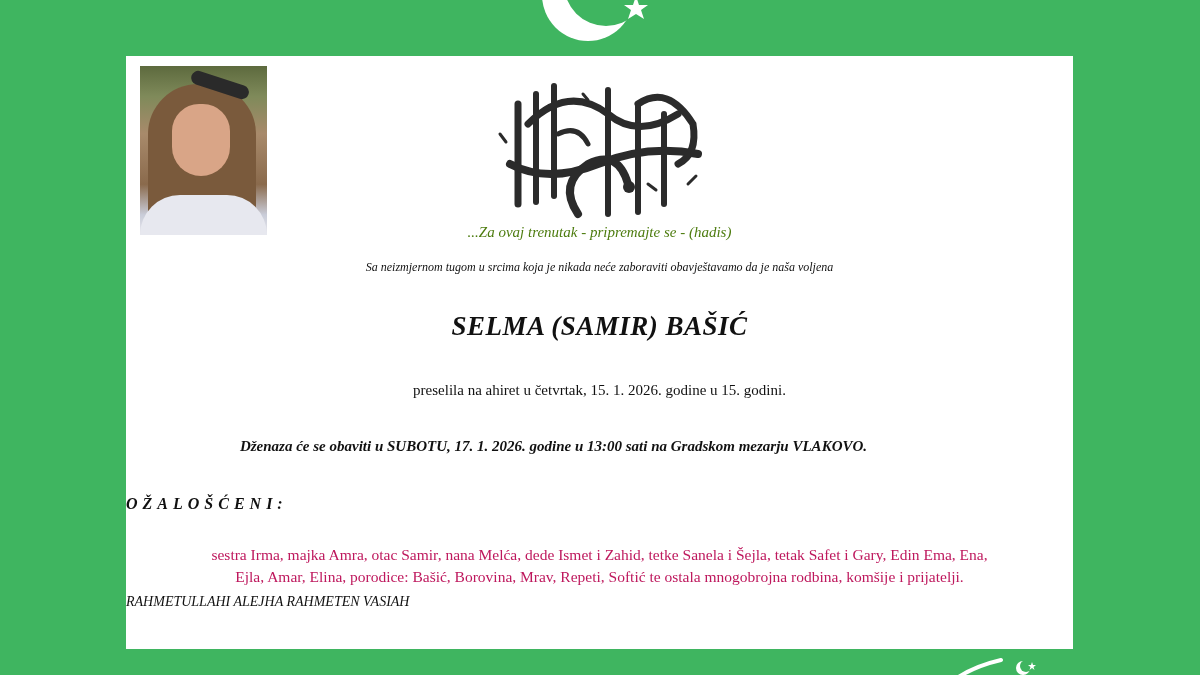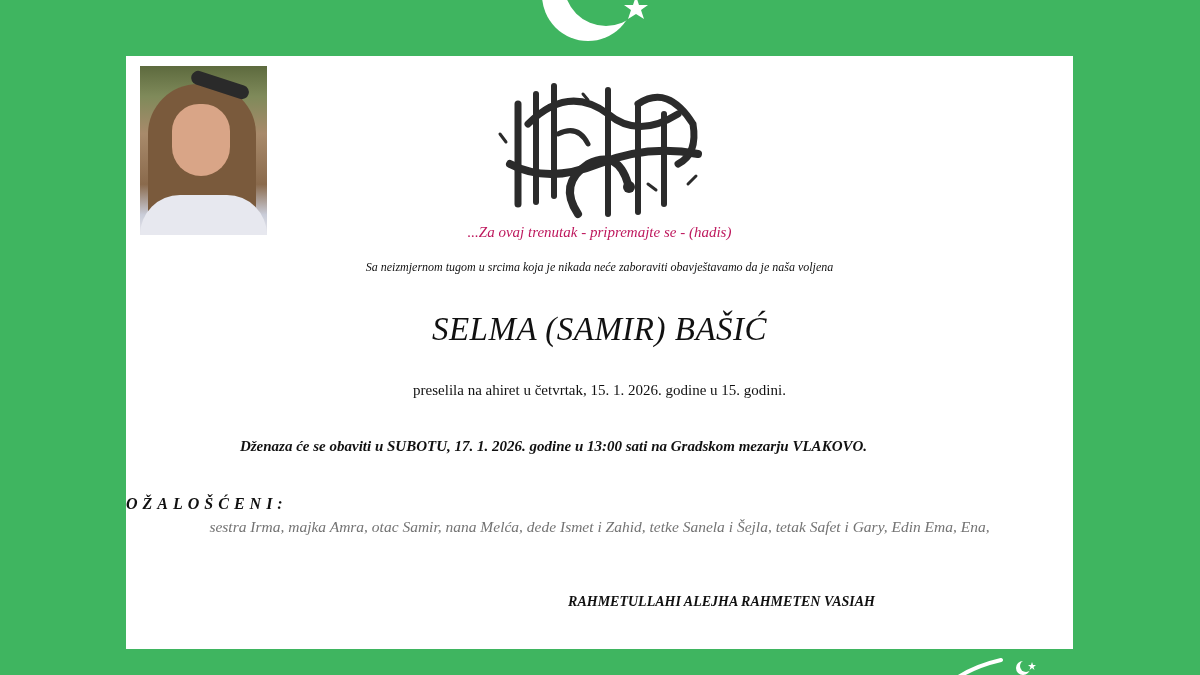--- a/index.html
+++ b/index.html
@@ -49,51 +49,51 @@
       position: absolute; left: 50px; top: 12px; width: 60px; height: 14px;
       background: #2a2a2a; border-radius: 8px; transform: rotate(18deg);
     }
     .calligraphy {
       position: absolute;
       left: 362px; top: 8px;
       width: 222px; height: 160px;
     }
     .hadis {
       position: absolute; left: 0; width: 947px; top: 168px;
-      text-align: center; font-style: italic; font-size: 15px; color: #be185d;
+      text-align: center; font-style: italic; font-size: 15px; color: #4d7c0f;
     }
     .intro {
       position: absolute; left: 0; width: 947px; top: 204px;
       text-align: center; font-style: italic; font-size: 12px; color: #111;
     }
     .name {
       position: absolute; left: 0; width: 947px; top: 255px;
-      text-align: center; font-style: italic; font-weight: normal; font-size: 33px; color: #111;
+      text-align: center; font-style: italic; font-weight: bold; font-size: 27px; color: #111;
       letter-spacing: 0.5px;
     }
     .death {
       position: absolute; left: 0; width: 947px; top: 326px;
       text-align: center; font-size: 15px; color: #111;
     }
     .funeral {
       position: absolute; left: 0; width: 855px; top: 382px;
       text-align: center; font-style: italic; font-weight: bold; font-size: 15px; color: #111;
     }
     .mourners-title {
       position: absolute; left: 0; width: 947px; top: 439px;
       text-align: left; font-style: italic; font-weight: bold; font-size: 16px;
       letter-spacing: 5px; color: #111;
     }
     .mourners {
-      position: absolute; left: 10px; width: 927px; top: 460px;
-      text-align: center; font-style: italic; font-size: 15.5px; line-height: 22px; color: #737373;
+      position: absolute; left: 10px; width: 927px; top: 488px;
+      text-align: center; font-size: 15.5px; line-height: 22px; color: #be185d;
     }
     .closing {
       position: absolute; left: 0; width: 749px; top: 538px;
-      text-align: right; font-style: italic; font-size: 14px; color: #111; font-weight: bold;
+      text-align: left; font-style: italic; font-size: 14px; color: #111;
     }
   </style>
 </head>
 <body>
 
 <svg class="top-emblem" viewBox="0 0 130 110">
   <circle cx="48" cy="55" r="46" fill="#ffffff"></circle>
   <circle cx="66" cy="44" r="42" fill="#3fb560"></circle>
   <polygon fill="#ffffff" points="96,56 99,65 108,65 101,70 104,79 96,74 88,79 91,70 84,65 93,65"></polygon>
 </svg>
@@ -130,20 +130,21 @@
   </svg>
 
   <div class="hadis">...Za ovaj trenutak - pripremajte se - (hadis)</div>
   <div class="intro">Sa neizmjernom tugom u srcima koja je nikada neće zaboraviti obavještavamo da je naša voljena</div>
   <div class="name">SELMA (SAMIR) BAŠIĆ</div>
   <div class="death">preselila na ahiret u četvrtak, 15. 1. 2026. godine u 15. godini.</div>
   <div class="funeral">Dženaza će se obaviti u SUBOTU, 17. 1. 2026. godine u 13:00 sati na Gradskom mezarju VLAKOVO.</div>
   <div class="mourners-title">OŽALOŠĆENI:</div>
   <div class="mourners">
     <div>sestra Irma, majka Amra, otac Samir, nana Melća, dede Ismet i Zahid, tetke Sanela i Šejla, tetak Safet i Gary, Edin Ema, Ena,</div>
+    <div>Ejla, Amar, Elina, porodice: Bašić, Borovina, Mrav, Repeti, Softić te ostala mnogobrojna rodbina, komšije i prijatelji.</div>
   </div>
   <div class="closing">RAHMETULLAHI ALEJHA RAHMETEN VASIAH</div>
 </div>
 
 <svg class="bottom-emblem" viewBox="0 0 90 22">
   <path d="M2 22 Q20 10 46 4" stroke="#ffffff" stroke-width="4" fill="none" stroke-linecap="round"></path>
   <circle cx="68" cy="12" r="7" fill="#ffffff"></circle>
   <circle cx="71" cy="10" r="6" fill="#3fb560"></circle>
   <polygon fill="#ffffff" points="77,6 78,9 81,9 78.5,11 79.5,14 77,12 74.5,14 75.5,11 73,9 76,9"></polygon>
 </svg>

